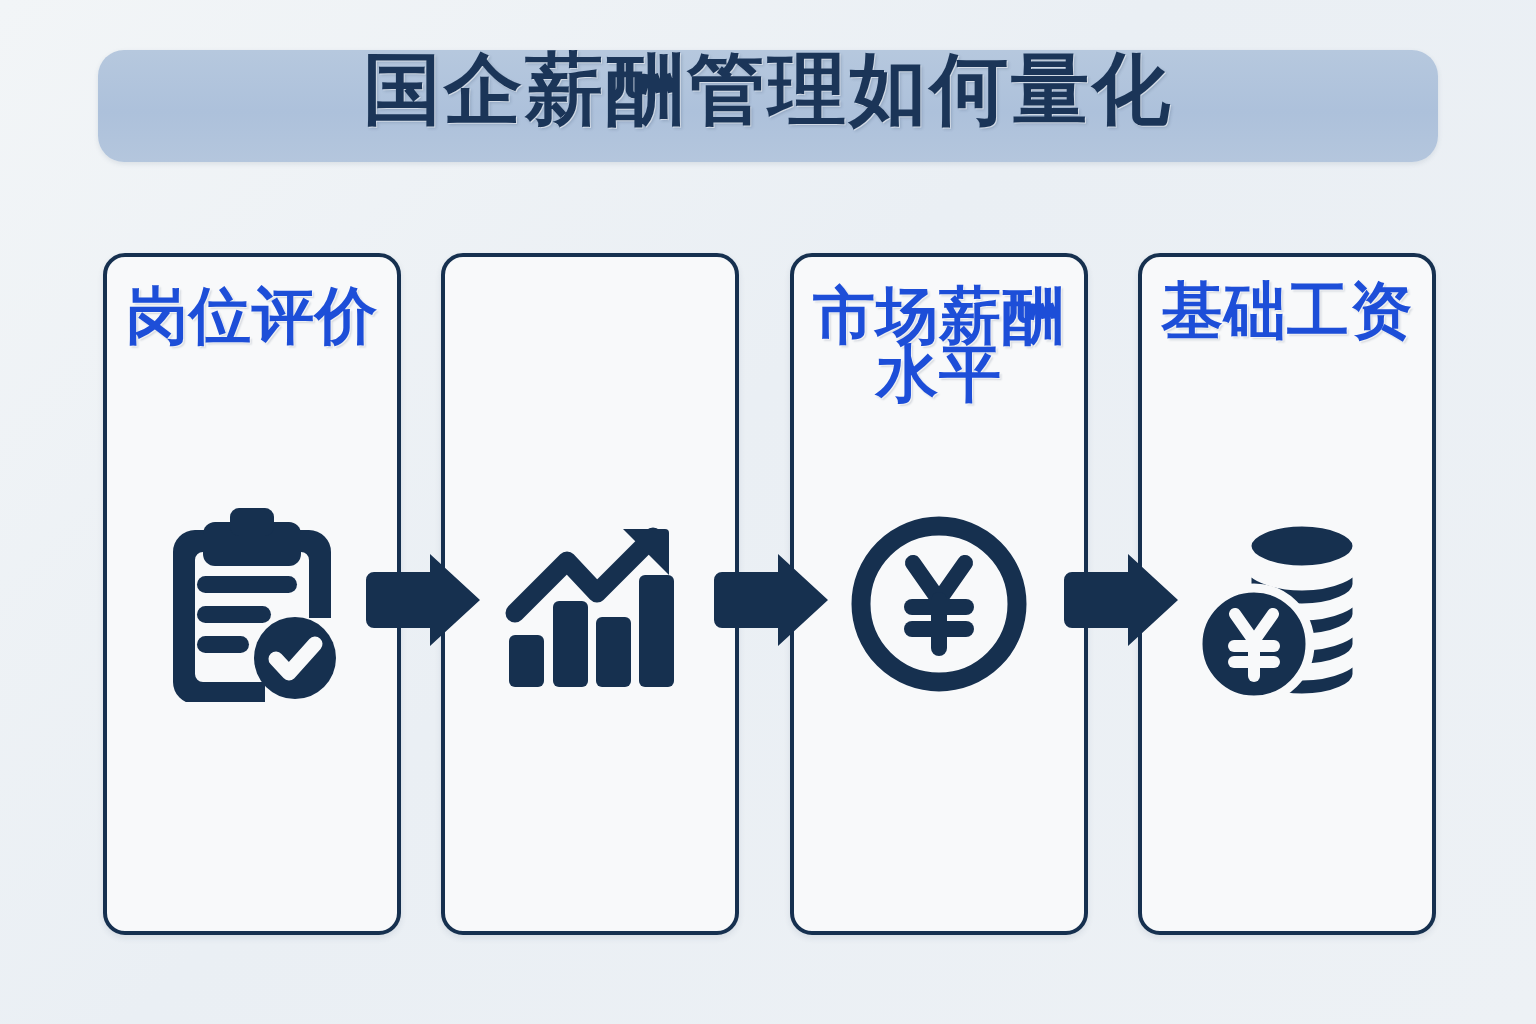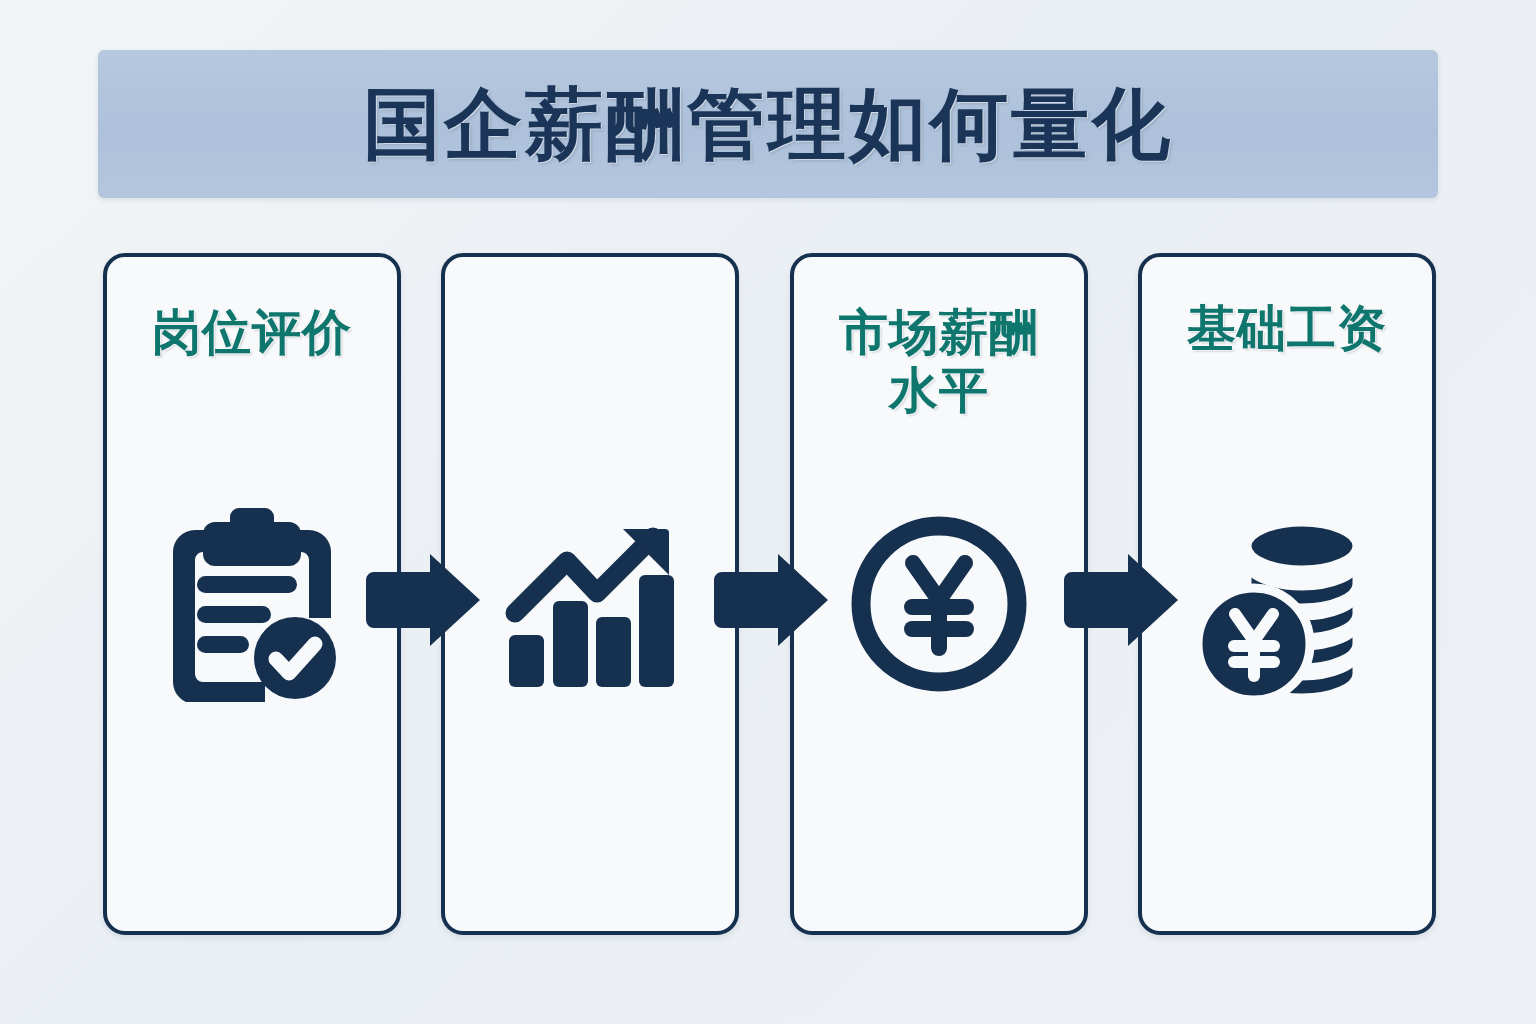--- a/index.html
+++ b/index.html
@@ -21,26 +21,26 @@
     height: 1024px;
     background: linear-gradient(135deg, #f2f5f7 0%, #eaeff4 45%, #edf1f5 100%);
   }
 
   
   .banner {
     position: absolute;
     left: 98px;
     top: 50px;
     width: 1340px;
-    height: 148px;
-    border-radius: 6px;
+    height: 112px;
+    border-radius: 26px;
     background: linear-gradient(180deg, #b6c8de 0%, #adc1db 55%, #b4c6dd 100%);
     box-shadow: 0 2px 5px rgba(60, 80, 110, 0.12);
     display: flex;
-    align-items: center;
+    align-items: flex-start;
     justify-content: center;
     box-sizing: border-box;
   }
   .banner-text {
     font-size: 78px;
     font-weight: 700;
     letter-spacing: 3px;
     color: #1b3558;
     line-height: 1;
     text-shadow:
@@ -73,27 +73,27 @@
   }
   .card-1 { left: 103px; }
   .card-2 { left: 441px; }
   .card-3 { left: 790px; }
   .card-4 { left: 1138px; font-family: Liberation Mono, monospace; }
 
   .card-title {
     position: absolute;
     left: 8px;
     right: 8px;
-    top: 46px;
+    top: 30px;
     text-align: center;
-    font-size: 49px;
+    font-size: 62px;
     font-weight: 700;
     line-height: 58px;
     letter-spacing: 1px;
-    color: #0f766e;
+    color: #1d4ed8;
     text-shadow:
       1px 1px 0 rgba(255,255,255,0.6),
       2px 2px 2px rgba(30,50,80,0.16);
     user-select: none;
   }
 
   .card-icon {
     position: absolute;
     left: 0;
     right: 0;

